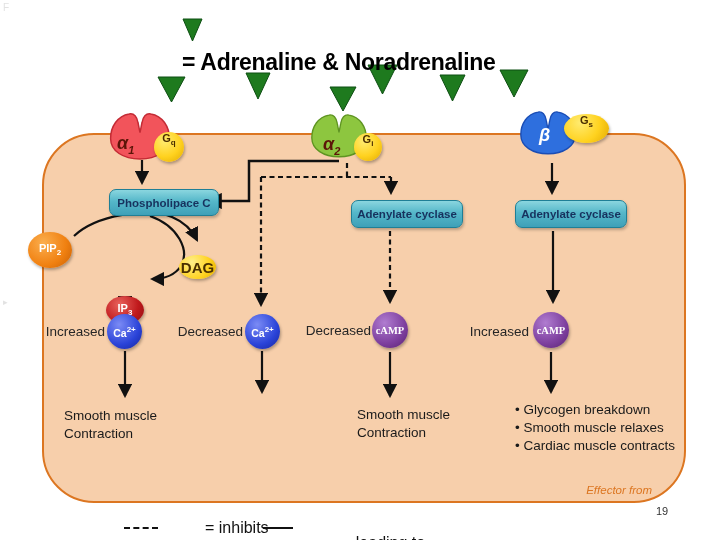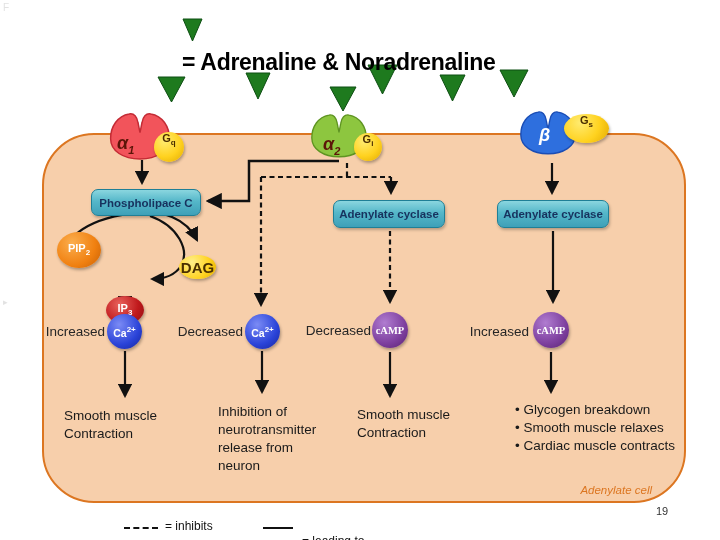--- a/index.html
+++ b/index.html
@@ -22,40 +22,40 @@
   .white-letter{color:#fff;}
   .gprot{position:absolute;z-index:6;border-radius:50%;display:flex;align-items:flex-start;justify-content:center;
          background:radial-gradient(circle at 35% 30%, #FFEB70, #FFD21F 55%, #E2A900);
          box-shadow:1px 2px 3px rgba(0,0,0,.3);font-weight:bold;font-size:11px;color:#4A2E00;}
   .gprot sub{font-size:8px;}
   
   .enzyme{position:absolute;z-index:5;box-sizing:border-box;border-radius:7px;
           background:linear-gradient(#8AD6DF 0%,#55B7C9 45%,#3EA0B8 100%);
           border:1.5px solid #1F7F96;display:flex;align-items:center;justify-content:center;
           font-weight:bold;font-size:11.5px;color:var(--enzyme-text,#17325E);
-          box-shadow:1px 2px 3px rgba(0,0,0,.25);}
+          box-shadow:1px 2px 3px rgba(0,0,0,.25);margin-left:18px;}
   
   .node{position:absolute;z-index:5;display:flex;align-items:center;justify-content:center;
         font-weight:bold;box-shadow:1px 2px 3px rgba(0,0,0,.3);}
   .oval{border-radius:50%;}
   .pip2{background:radial-gradient(circle at 35% 30%, #FBAE4E, #F08010 60%, #C65F05);color:#fff;font-size:11px;}
   .dag{background:radial-gradient(circle at 35% 30%, #FFEF8A, #FFD21F 60%, #E0AC00);color:#4A3000;font-size:15px;}
   .ip3{background:radial-gradient(circle at 35% 30%, #E8625C, #C0191C 60%, #8F0E12);color:#fff;font-size:11px;}
   .ca{background:radial-gradient(circle at 35% 30%, #7B8BF5, #2A43D8 60%, #16249A);color:#fff;font-size:10.5px;border-radius:50%;align-items:center;}
   .camp{background:radial-gradient(circle at 35% 30%, #B07CD0, #7D3F9E 60%, #58226F);color:#fff;font-size:10.5px;border-radius:50%;font-family:Liberation Serif, serif;}
   .node sub{font-size:8px;} .node sup{font-size:8px;}
   
   .level{position:absolute;z-index:5;width:72px;text-align:right;font-size:13.5px;color:#262626;}
   .outcome{position:absolute;z-index:5;font-size:13.5px;line-height:1.33;color:#1a1a1a;white-space:pre-line;}
   .cell-label{position:absolute;z-index:5;left:550px;top:484px;width:102px;text-align:right;
               font-style:italic;font-size:11.5px;color:var(--cell-border,#DC7621);}
   
   .legend-dash{position:absolute;z-index:5;left:124px;top:527px;width:34px;border-top:2.5px dashed #111;}
   .legend-solid{position:absolute;z-index:5;left:263px;top:527px;width:30px;border-top:2.5px solid #111;}
-  .legend-text{position:absolute;z-index:5;font-size:12px;color:#111;}
+  .legend-text{position:absolute;z-index:5;font-size:16px;color:#111;margin-left:40px;}
   .page-num{position:absolute;z-index:5;left:656px;top:505px;font-size:11px;color:#333;}
   .stray{position:absolute;z-index:2;color:#E2E2E2;font-size:10px;}
 </style>
 </head>
 <body>
 
 <div id="slide">
 
   <div class="stray" style="left:3px;top:2px;">F</div>
   <div class="stray" style="left:3px;top:297px;font-size:9px;">▸</div>
@@ -135,21 +135,21 @@
     <span>β</span><sub></sub>
   </div>
   <div class="gprot" style="left:564px;top:114px;width:45px;height:29px;">
     <span><span>G</span><sub>s</sub></span>
   </div>
 
   <div class="enzyme" style="left:91px;top:189px;width:110px;height:27px;">Phospholipace C</div>
   <div class="enzyme" style="left:333px;top:200px;width:112px;height:28px;">Adenylate cyclase</div>
   <div class="enzyme" style="left:497px;top:200px;width:112px;height:28px;">Adenylate cyclase</div>
 
-  <div class="node oval pip2" style="left:57px;top:232px;width:44px;height:36px;">
+  <div class="node oval pip2" style="left:28px;top:232px;width:44px;height:36px;">
     <span><span>PIP</span><sub>2</sub></span>
   </div>
   <div class="node oval dag" style="left:179px;top:255px;width:37px;height:24px;">DAG</div>
   <div class="node oval ip3" style="left:106px;top:267px;width:38px;height:28px;margin-top:29px;">
     <span><span>IP</span><sub>3</sub></span>
   </div>
   <div class="node ca" style="left:107px;top:314px;width:35px;height:35px;">
     <span><span>Ca</span><sup>2+</sup></span>
   </div>
   <div class="node ca" style="left:245px;top:314px;width:35px;height:35px;">
@@ -158,31 +158,27 @@
   <div class="node camp" style="left:372px;top:312px;width:36px;height:36px;">cAMP</div>
   <div class="node camp" style="left:533px;top:312px;width:36px;height:36px;">cAMP</div>
 
   <div class="level" style="left:33px;top:324px;">Increased</div>
   <div class="level" style="left:171px;top:324px;">Decreased</div>
   <div class="level" style="left:299px;top:323px;">Decreased</div>
   <div class="level" style="left:457px;top:324px;">Increased</div>
 
   <div class="outcome" style="left:64px;top:407px;">Smooth muscle
 Contraction</div>
-  <div class="outcome" style="left:218px;top:403px;">Inhibition of
-neurotransmitter
-release from
-neuron</div>
   <div class="outcome" style="left:357px;top:406px;">Smooth muscle
 Contraction</div>
   <div class="outcome" style="left:515px;top:401px;">• Glycogen breakdown
 • Smooth muscle relaxes
 • Cardiac muscle contracts</div>
 
-  <div class="cell-label">Adenylate cell</div>
+  <div class="cell-label">Effector from</div>
 
   <div class="legend-dash"></div>
   <div class="legend-text" style="left:165px;top:519px;">= inhibits</div>
   <div class="legend-solid"></div>
   <div class="legend-text" style="left:302px;top:534px;">= leading to</div>
 
   <div class="page-num">19</div>
 
 </div>
 

